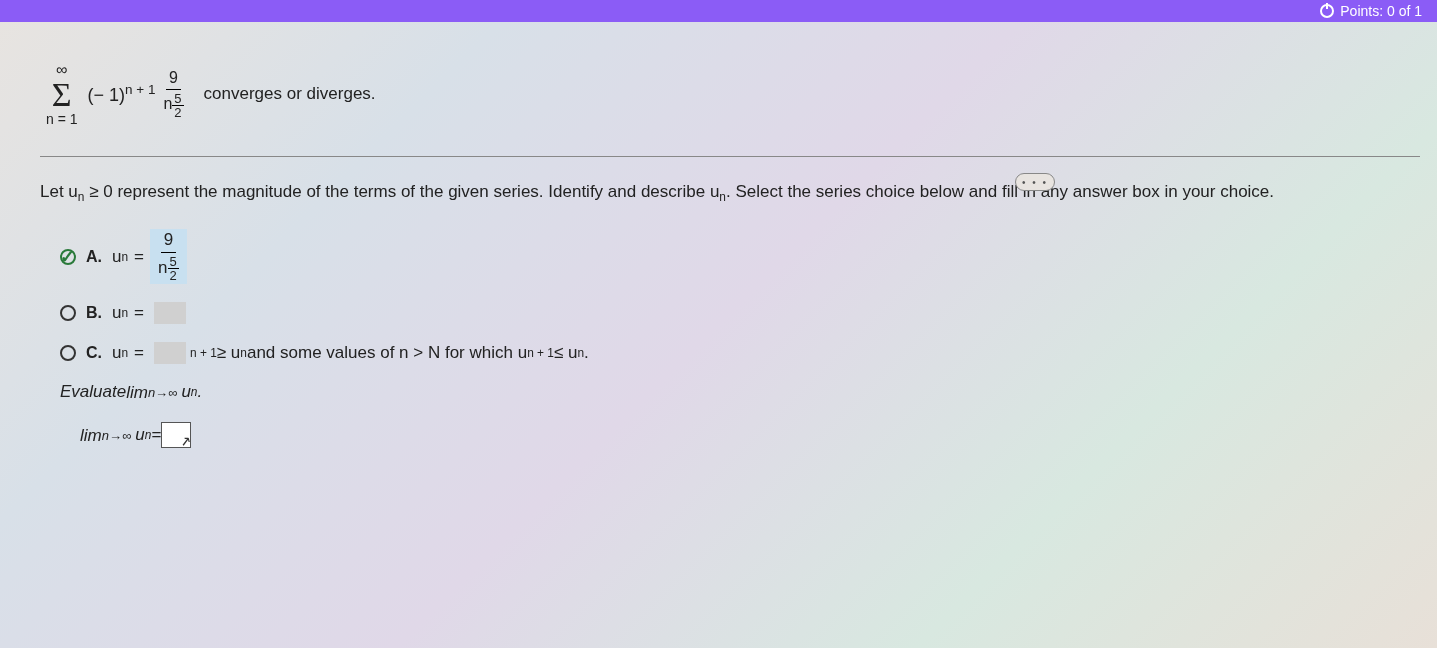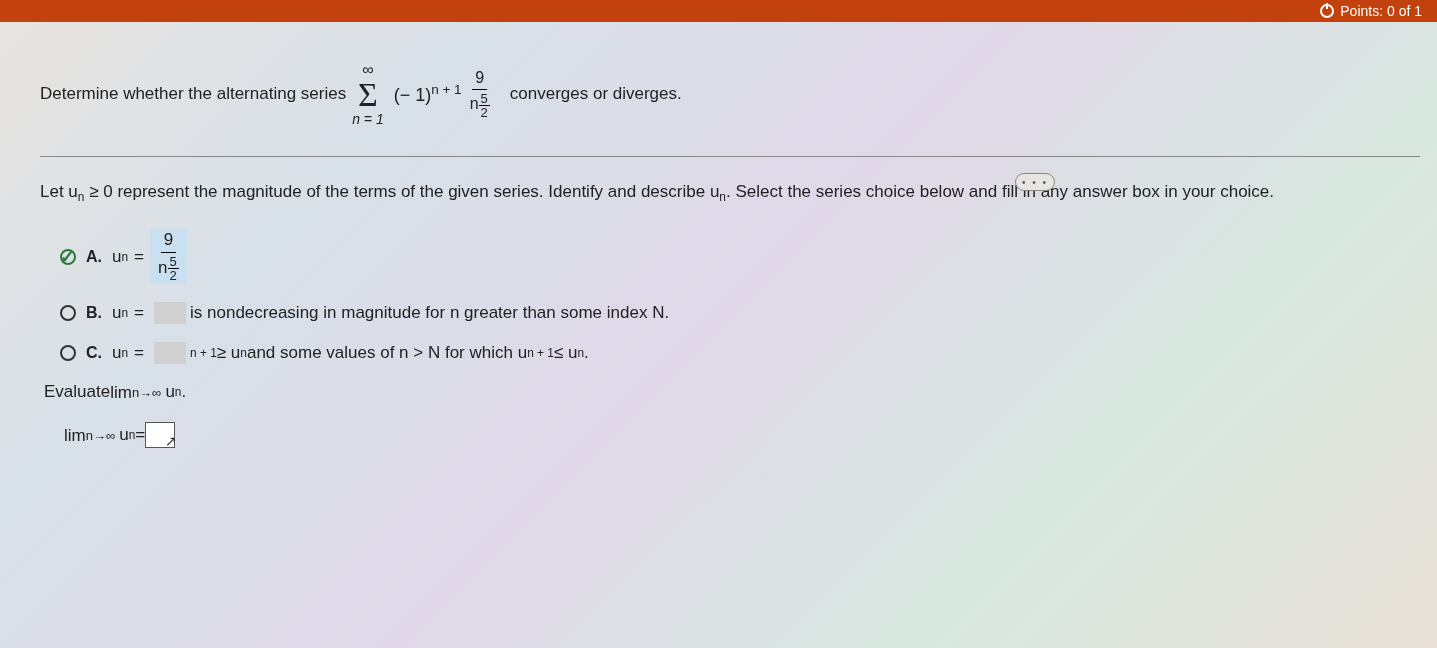--- a/index.html
+++ b/index.html
@@ -10,21 +10,21 @@
     body {
       font-family: Arial, Helvetica, sans-serif;
       font-size: 16px;
       background: linear-gradient(135deg, #e8e4e0 0%, #d8e0e8 25%, #e0d8e8 50%, #d8e8e0 75%, #e8e0d8 100%);
       width: 1437px;
       height: 648px;
       overflow: hidden;
       color: #222;
     }
     .top-bar {
-      background: #c2410c;
+      background: #8b5cf6;
       color: #fff;
       height: 22px;
       display: flex;
       justify-content: flex-end;
       align-items: center;
       padding-right: 15px;
       font-size: 14px;
     }
     .top-bar .circle-icon {
       display: inline-block;
@@ -66,21 +66,20 @@
     }
     .sigma-top {
       font-size: 16px;
     }
     .sigma-sym {
       font-size: 34px;
       font-family: "Times New Roman", serif;
     }
     .sigma-bot {
       font-size: 14px;
-      font-style: italic;
     }
     .term {
       font-size: 18px;
       margin: 0 4px;
       text-align: center;
     }
     .frac {
       display: inline-flex;
       flex-direction: column;
       align-items: center;
@@ -191,21 +190,22 @@
     .answer-blank {
       display: inline-block;
       width: 32px;
       height: 22px;
       background: #d0d0d0;
       margin: 0 4px;
       vertical-align: middle;
     }
     .evaluate-section {
       margin-top: 10px;
-      margin-left: 4px;
+      margin-left: 20px;
+      font-style: italic;
     }
     .lim-block {
       display: inline-flex;
       flex-direction: row;
       align-items: center;
       line-height: 1;
       font-size: 17px;
       margin-right: 4px;
     }
     .lim-bot {
@@ -234,21 +234,20 @@
 <body>
 
 <div class="top-bar">
   <span class="circle-icon"></span>
   <span>Points: 0 of 1</span>
 </div>
 
 <div class="content">
 
   <div class="question-line">
-    <span class="question-text">Determine whether the alternating series</span>
     <span class="sigma-block">
       <span class="sigma-top">∞</span>
       <span class="sigma-sym">Σ</span>
       <span class="sigma-bot">n = 1</span>
     </span>
     <span class="term">
       <span>(− 1)</span><span class="sup">n + 1</span>
     </span>
     <span class="frac">
       <span class="num">9</span>
@@ -293,21 +292,20 @@
     </div>
 
     <div class="choice-row">
       <div class="radio"></div>
       <span class="choice-label">B.</span>
       <div class="choice-text">
         <span>u</span>
           <span class="sub">n</span>
         <span style="margin:0 6px">=</span>
         <span class="answer-blank"></span>
-        <span> is nondecreasing in magnitude for n greater than some index N.</span>
       </div>
     </div>
 
     <div class="choice-row">
       <div class="radio"></div>
       <span class="choice-label">C.</span>
       <div class="choice-text">
         <span>u</span>
           <span class="sub">n</span>
         <span style="margin:0 6px">=</span>

